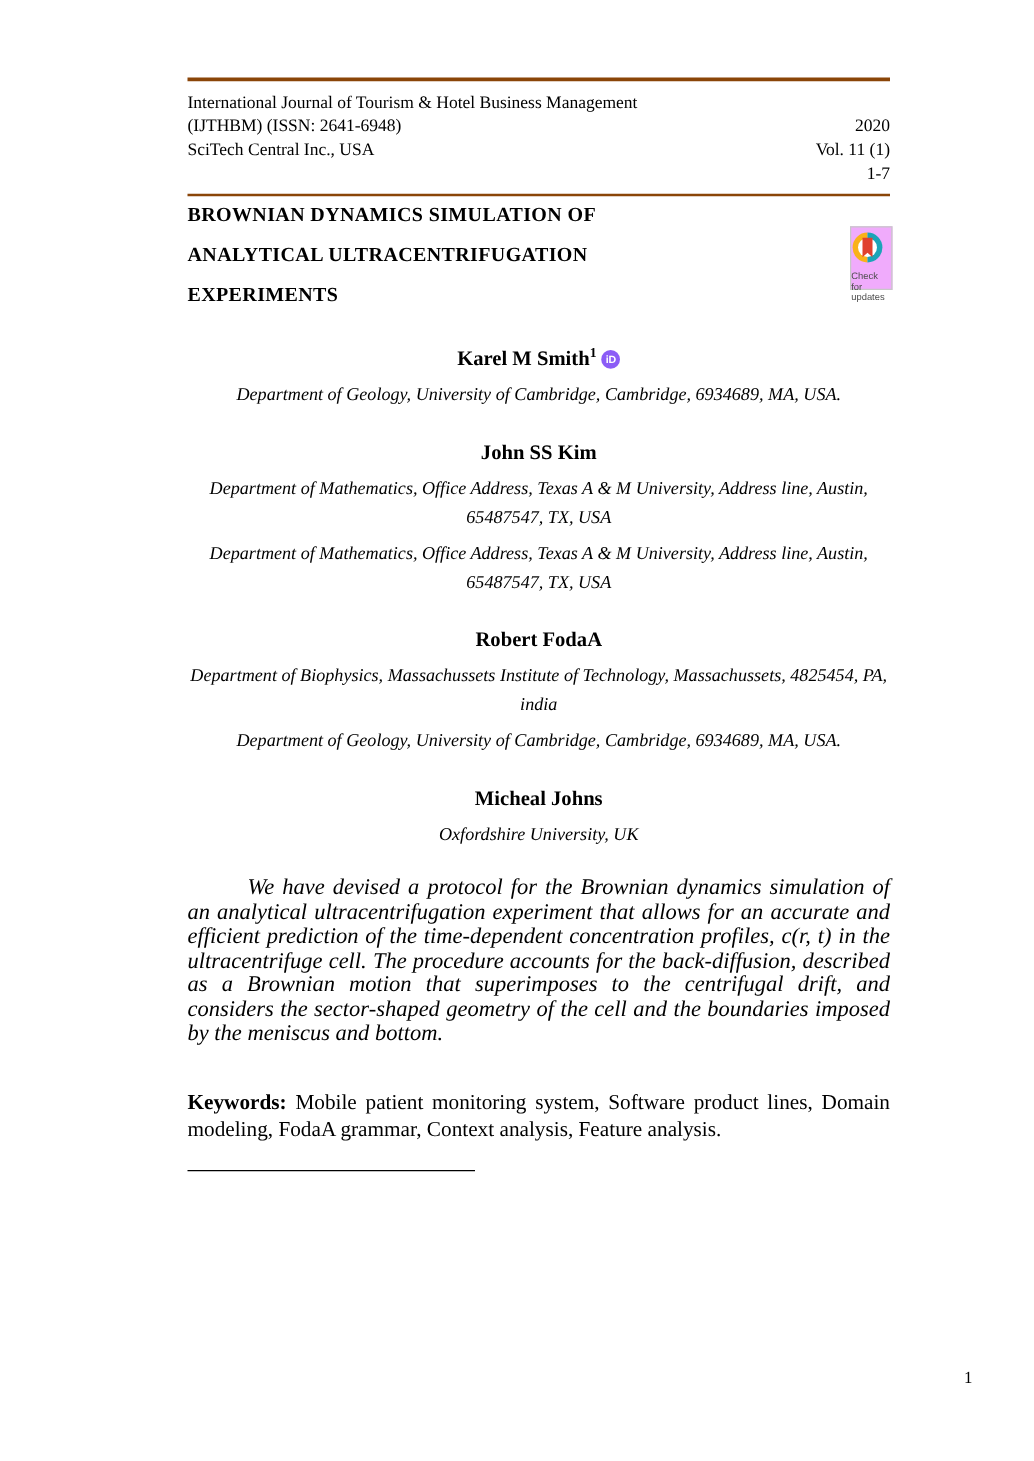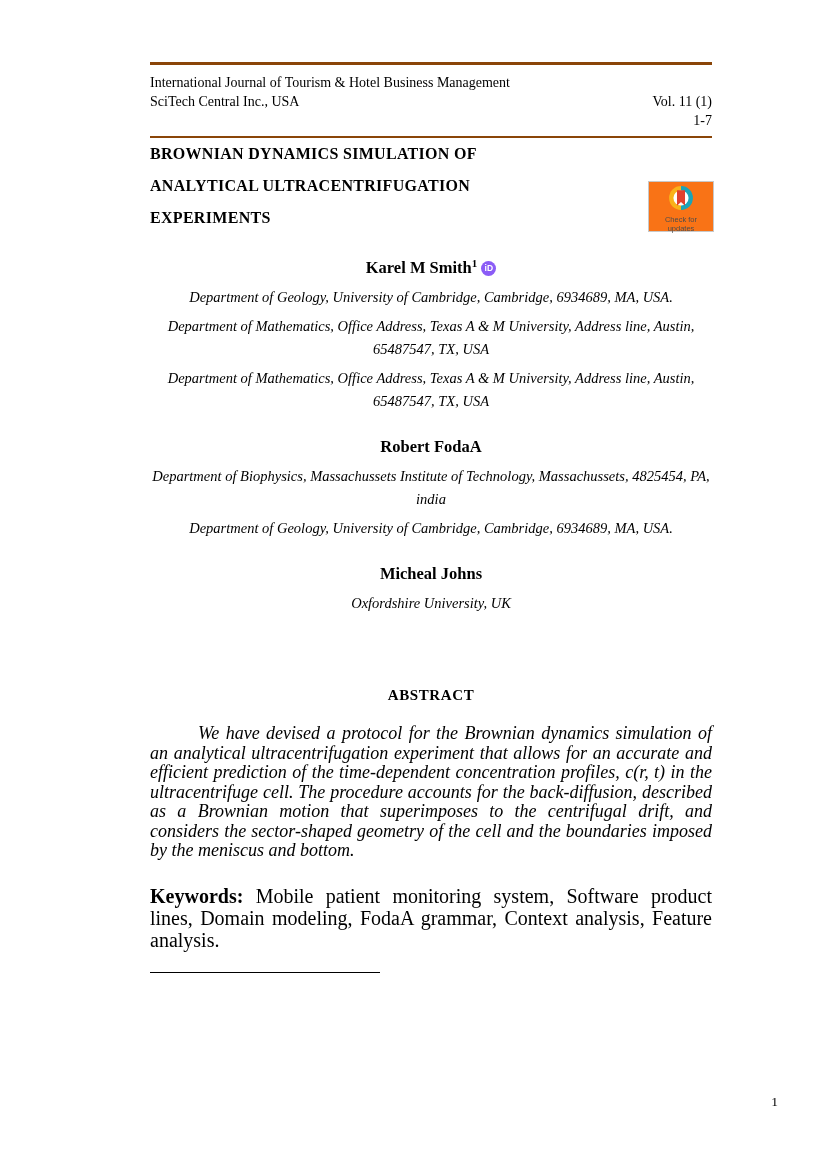--- a/index.html
+++ b/index.html
@@ -30,25 +30,24 @@
     font-size: 16px;
     font-weight: bold;
     line-height: 32px;
     letter-spacing: 0.3px;
   }
 
   .update-badge {
     position: absolute;
     top: 181px;
     right: 113px;
-    width: 66px;
+    width: 34px;
     height: 51px;
-    background: #f97316;
+    background: #f0abfc;
     border: 1px solid #c8c8c8;
-    text-align: center;
     padding-top: 3px;
     cursor: pointer;
   }
   .update-badge .badge-text {
     font-family: "Liberation Sans", sans-serif;
     font-size: 7.5px;
     line-height: 8.5px;
     color: #4d4d4d;
     margin-top: 1px;
   }
@@ -104,22 +103,22 @@
   .abstract-text {
     margin-top: 20px;
     font-size: 18px;
     font-style: italic;
     text-align: justify;
     line-height: 19.5px;
     text-indent: 48px;
   }
 
   .keywords {
-    margin-top: 24px;
-    font-size: 20px;
+    margin-top: 34px;
+    font-size: 17px;
     text-align: justify;
     line-height: 22px;
   }
 
   .footnote-rule {
     margin-top: 21px;
     width: 230px;
     height: 1px;
     background: #000000;
   }
@@ -146,20 +145,24 @@
 
   <div class="content">
 
     <div class="rule rule-top"></div>
 
     <div class="journal-header">
       <div class="jh-row">
         <span>International Journal of Tourism &amp; Hotel Business Management</span>
       </div>
       <div class="jh-row">
+        <span>(IJTHBM) (ISSN: 2641-6948)</span>
+        <span>2020</span>
+      </div>
+      <div class="jh-row">
         <span>SciTech Central Inc., USA</span>
         <span>Vol. 11 (1)</span>
       </div>
       <div class="jh-row" style="justify-content: flex-end;">
         <span>1-7</span>
       </div>
     </div>
 
     <div class="rule rule-bottom"></div>
 
@@ -167,32 +170,32 @@
       <div>BROWNIAN DYNAMICS SIMULATION OF</div>
       <div>ANALYTICAL ULTRACENTRIFUGATION</div>
       <div>EXPERIMENTS</div>
     </div>
 
     <div class="author-name">
       <span>Karel M Smith</span><sup>1</sup><span class="orcid-badge">iD</span>
     </div>
     <div class="affil">Department of Geology, University of Cambridge, Cambridge, 6934689, MA, USA.</div>
 
+    <div class="author-name">John SS Kim</div>
     <div class="affil">Department of Mathematics, Office Address, Texas A &amp; M University, Address line, Austin, 65487547, TX, USA</div>
     <div class="affil">Department of Mathematics, Office Address, Texas A &amp; M University, Address line, Austin, 65487547, TX, USA</div>
 
     <div class="author-name">Robert FodaA</div>
     <div class="affil">Department of Biophysics, Massachussets Institute of Technology, Massachussets, 4825454, PA, india</div>
     <div class="affil">Department of Geology, University of Cambridge, Cambridge, 6934689, MA, USA.</div>
 
     <div class="author-name">Micheal Johns</div>
     <div class="affil">Oxfordshire University, UK</div>
 
 
-    <div class="abstract-heading">ABSTRACT</div>
     <p class="abstract-text">We have devised a protocol for the Brownian dynamics simulation of an analytical ultracentrifugation experiment that allows for an accurate and efficient prediction of the time-dependent concentration profiles, c(r, t) in the ultracentrifuge cell. The procedure accounts for the back-diffusion, described as a Brownian motion that superimposes to the centrifugal drift, and considers the sector-shaped geometry of the cell and the boundaries imposed by the meniscus and bottom.</p>
 
     <p class="keywords">
       <b>Keywords:</b>
       <span>Mobile patient monitoring system, Software product lines, Domain modeling, FodaA grammar, Context analysis, Feature analysis.</span>
     </p>
 
     <div class="footnote-rule"></div>
 
   </div>

